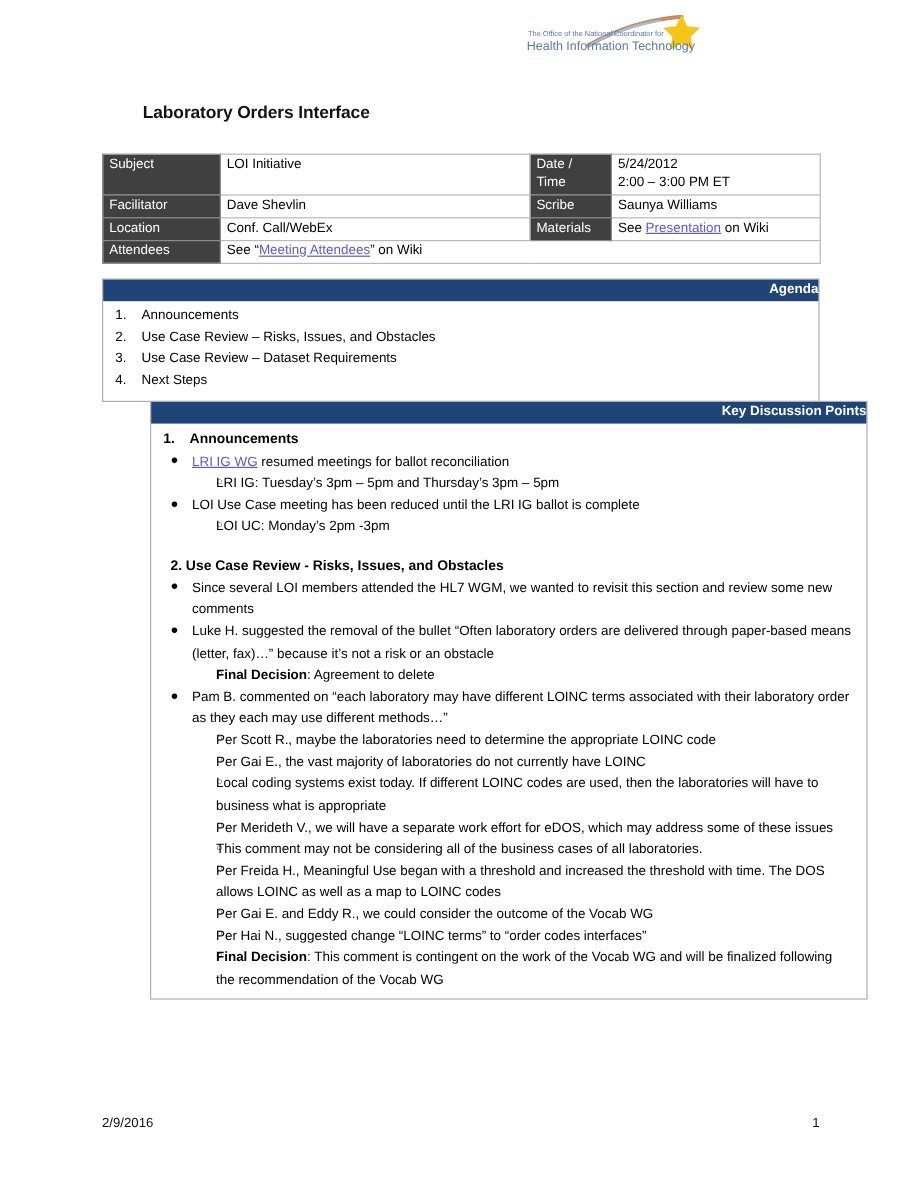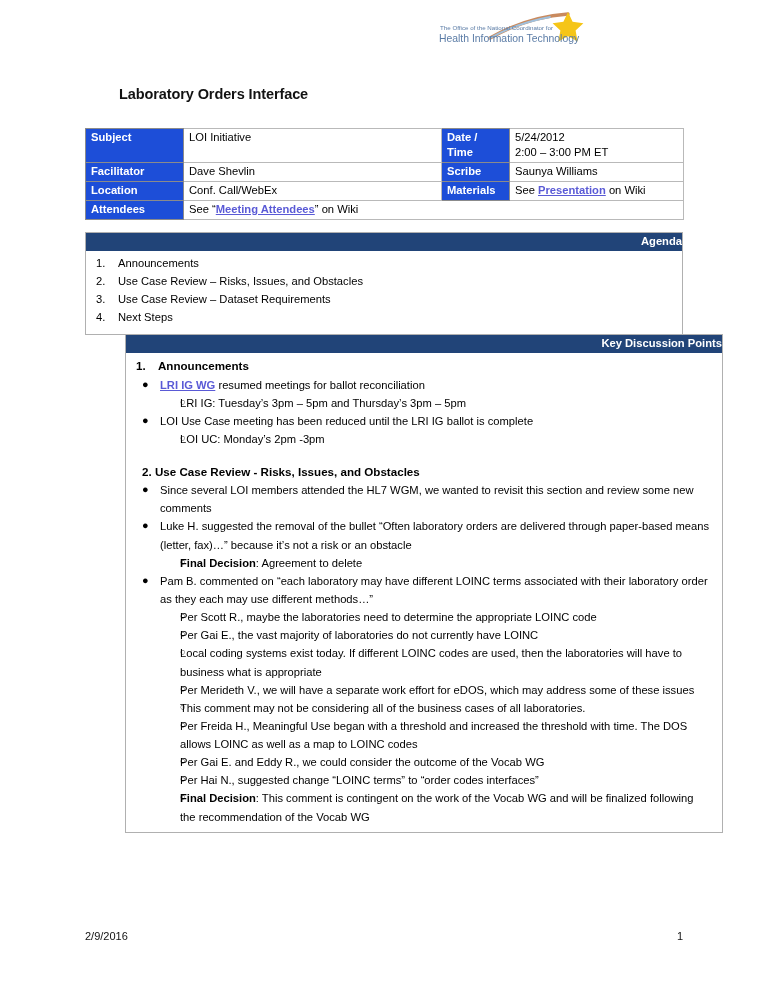--- a/index.html
+++ b/index.html
@@ -55,34 +55,33 @@
     font-size: 11.2px;
   }
   .info-table td {
     border: 1px solid #b9b9b9;
     padding: 1px 5px 2px 5px;
     vertical-align: top;
     line-height: 1.32;
     height: 15px;
   }
   .info-table td.lbl {
-    background: #1d4ed8;
+    background: #404040;
     color: #ffffff;
-    font-weight: bold;
+    font-weight: normal;
     border-color: #8b8b8b;
   }
   .c1 { width: 98px; }
   .c2 { width: 258px; }
   .c3 { width: 68px; }
   .c4 { width: 174px; }
 
   a.wlink, .wlink {
     color: #5a5ad6;
     text-decoration: underline;
-    font-weight: bold;
   }
 
   
   .sec-box {
     position: absolute;
     left: 85px;
     width: 598px;
     border: 1px solid #b0b0b0;
     box-sizing: border-box;
     background: #ffffff;

